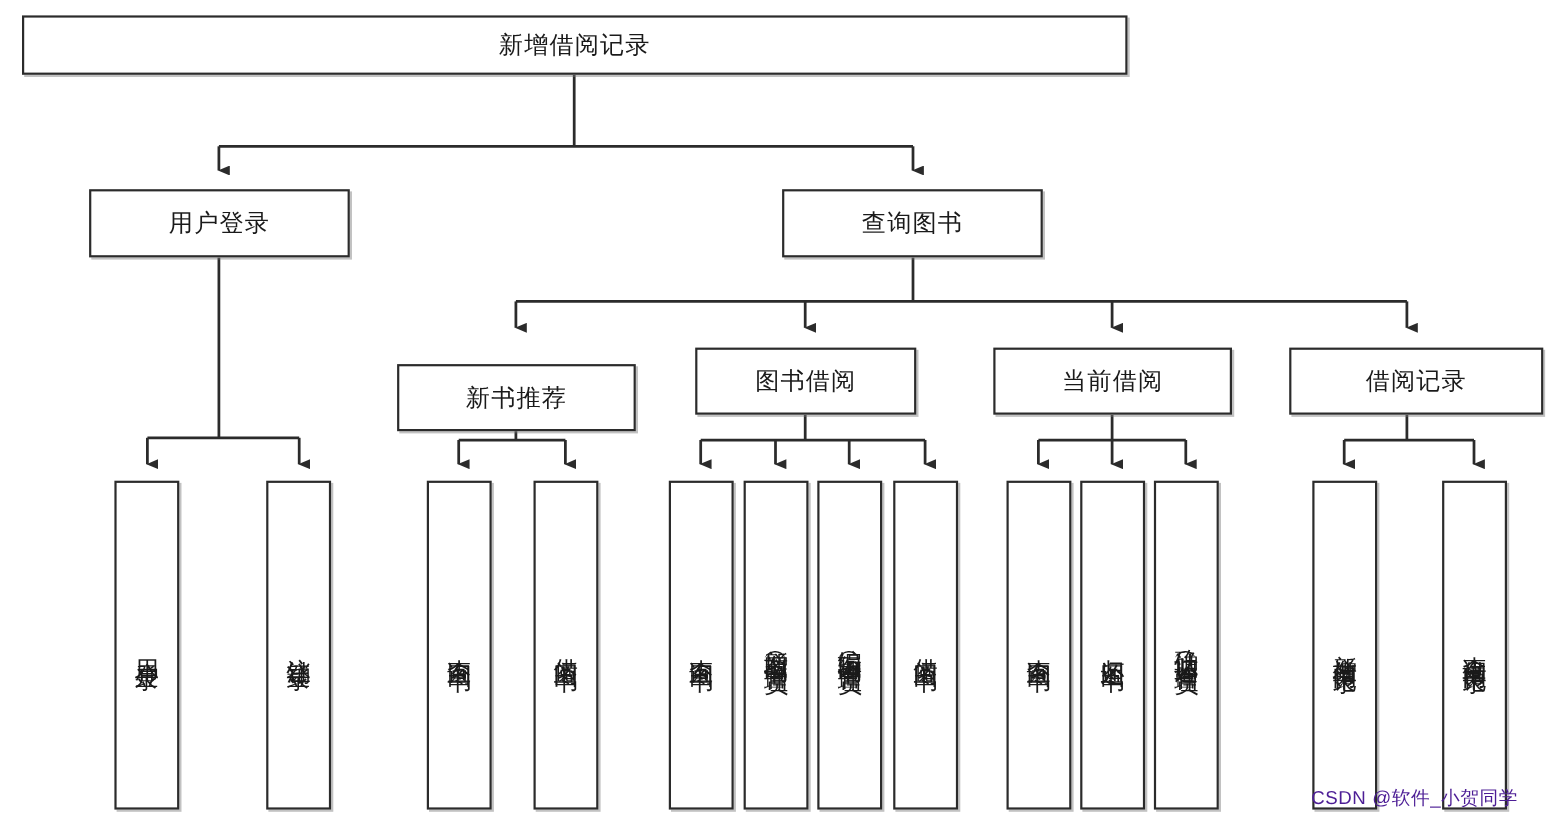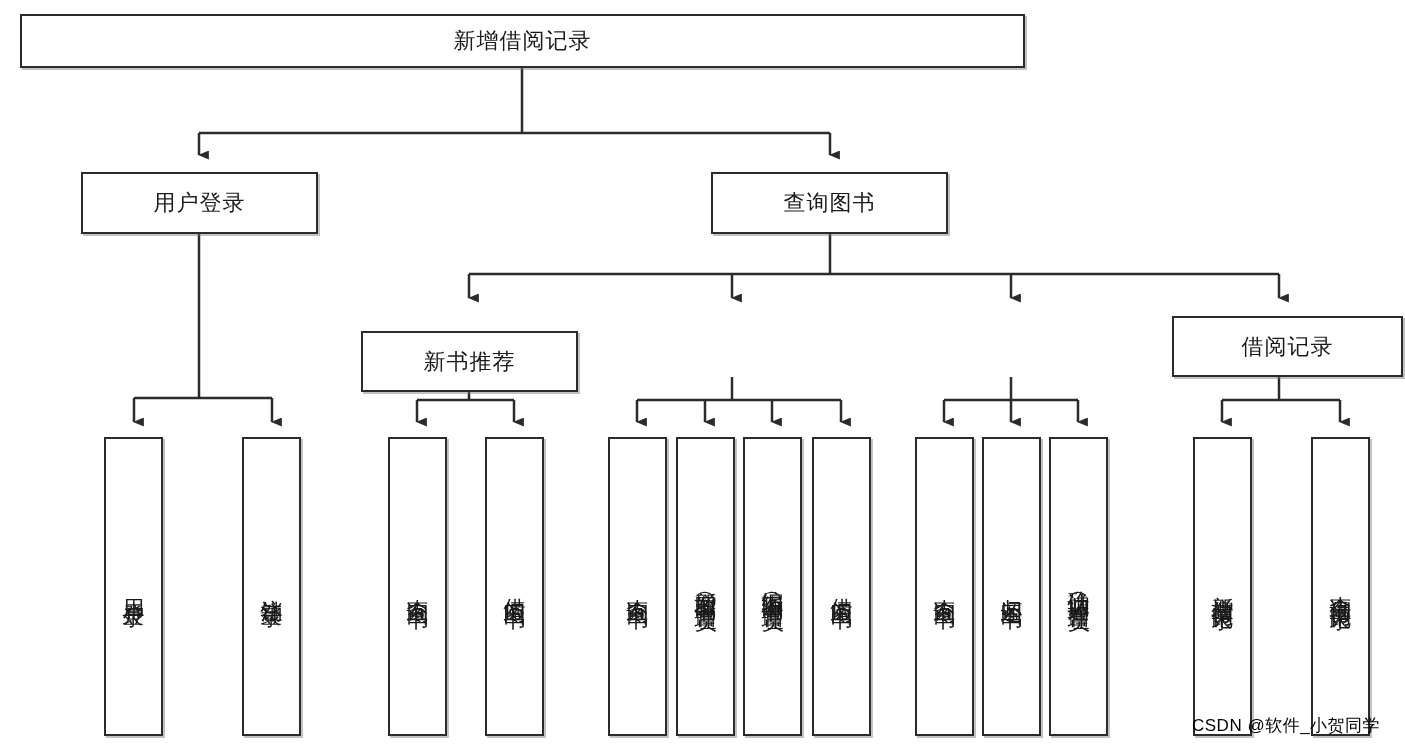--- a/index.html
+++ b/index.html
@@ -54,21 +54,21 @@
     writing-mode: vertical-rl;
     text-orientation: upright;
     font-size: 22px;
     letter-spacing: 3px;
     line-height: 1;
     white-space: nowrap;
   }
   .watermark {
     position: absolute;
     font-size: 17px;
-    color: #000000;
+    color: #4c1d95;
     white-space: nowrap;
     letter-spacing: 0.5px;
     pointer-events: none;
   }
 </style>
 </head>
 <body>
 
 <div id="canvas">
 
@@ -143,20 +143,26 @@
   <div class="node horiz" style="left:81px; top:172px; width:237px; height:62px;">
     <span class="label">用户登录</span>
   </div>
   <div class="node horiz" style="left:711px; top:172px; width:237px; height:62px;">
     <span class="label">查询图书</span>
   </div>
 
   <div class="node horiz" style="left:361px; top:331px; width:217px; height:61px;">
     <span class="label">新书推荐</span>
   </div>
+  <div class="node horiz" style="left:632px; top:316px; width:201px; height:61px;">
+    <span class="label">图书借阅</span>
+  </div>
+  <div class="node horiz" style="left:903px; top:316px; width:217px; height:61px;">
+    <span class="label">当前借阅</span>
+  </div>
   <div class="node horiz" style="left:1172px; top:316px; width:231px; height:61px;font-family:Liberation Serif, serif;">
     <span class="label">借阅记录</span>
   </div>
 
   <div class="node vert" style="left:104px; top:437px; width:59px; height:299px;">
     <span class="label">用户登录</span>
   </div>
   <div class="node vert" style="left:242px; top:437px; width:59px; height:299px;">
     <span class="label">注销登录</span>
   </div>

